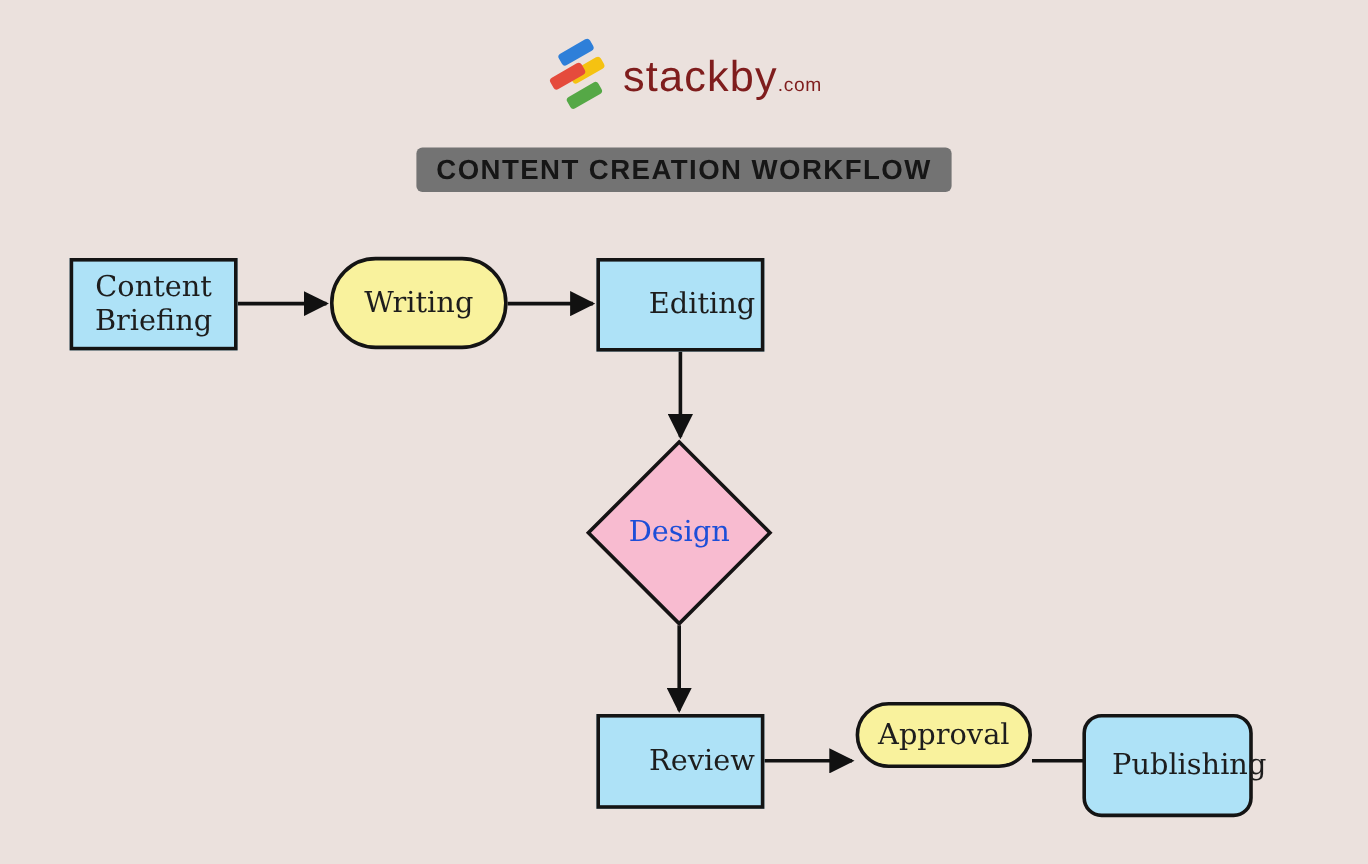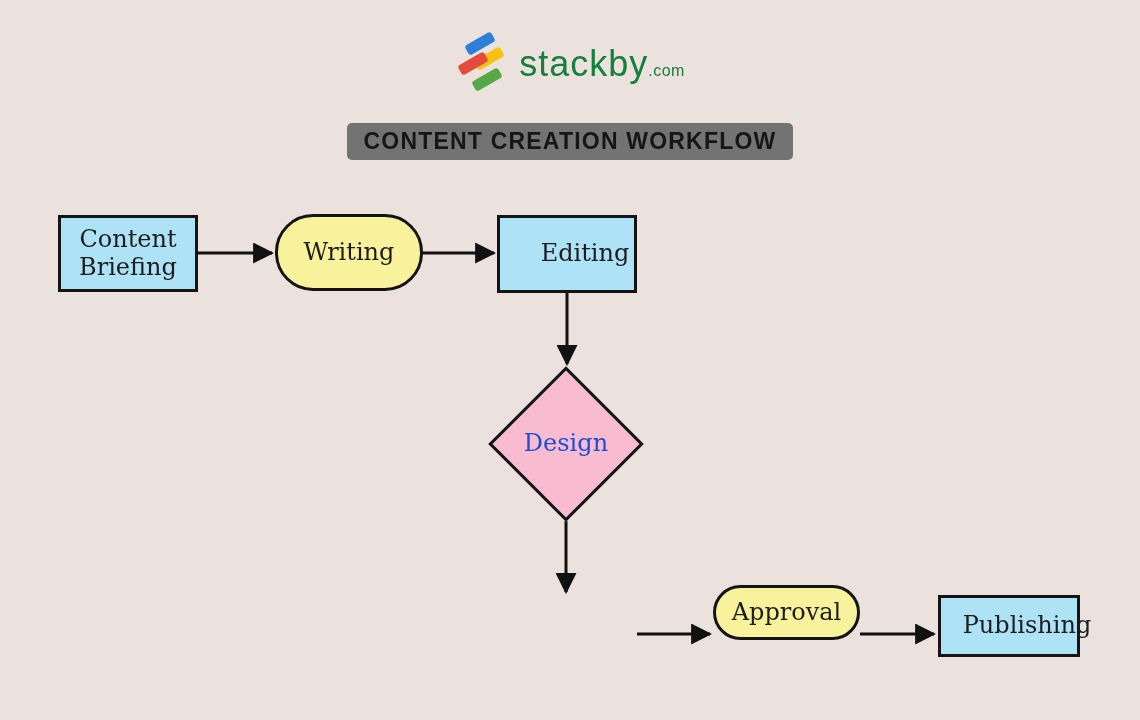--- a/index.html
+++ b/index.html
@@ -34,21 +34,21 @@
     transform: rotate(-30deg);
   }
   .bar-blue   { left: 10px; top: 2px; }
   .bar-yellow { left: 19px; top: 17px; }
   .bar-red    { left: 3px;  top: 22px; }
   .bar-green  { left: 17px; top: 38px; }
   .logo-text {
     display: flex;
     align-items: baseline;
     font-family: "Liberation Sans", sans-serif;
-    color: #15803d;
+    color: #7f1d1d;
     justify-content: center;
   }
   .logo-brand { font-size: 36px; letter-spacing: 1px; }
   .logo-tld   { font-size: 16px; letter-spacing: 0.5px; }
 
   
   .title-row {
     position: absolute;
     top: 123px; left: 0;
     width: 100%;
@@ -81,21 +81,21 @@
     line-height: 1.15;
   }
   .rect-blue { background: #AEE2F7; padding-left: 36px; }
   .pill-yellow { background: #F9F29D; border-radius: 38px; }
 
   #node-content-briefing { left: 58px;  top: 215px; width: 140px; height: 77px; padding: 0 12px; }
   #node-writing          { left: 275px; top: 214px; width: 148px; height: 77px; }
   #node-editing          { left: 497px; top: 215px; width: 140px; height: 78px; }
   #node-review           { left: 497px; top: 595px; width: 140px; height: 79px; }
   #node-approval         { left: 713px; top: 585px; width: 147px; height: 55px; }
-  #node-publishing       { left: 938px; top: 595px; width: 142px; height: 62px; }
+  #node-publishing       { left: 902px; top: 595px; width: 142px; height: 86px; border-radius: 16px; }
 
   .diamond {
     position: absolute;
     left: 511px; top: 389px;
     width: 110px; height: 110px;
     box-sizing: border-box;
     background: #F8BBD0;
     border: 3.5px solid #141414;
     transform: rotate(45deg);
   }
@@ -158,20 +158,23 @@
     <span>Content Briefing</span>
   </div>
 
   <div id="node-editing" class="node rect-blue">
     <span>Editing</span>
   </div>
 
   <div class="diamond"></div>
   <div class="diamond-label">Design</div>
 
+  <div id="node-review" class="node rect-blue">
+    <span>Review</span>
+  </div>
 
   <div id="node-approval" class="node pill-yellow">
     <span>Approval</span>
   </div>
 
   <div id="node-publishing" class="node rect-blue">
     <span>Publishing</span>
   </div>
 
 </div>

